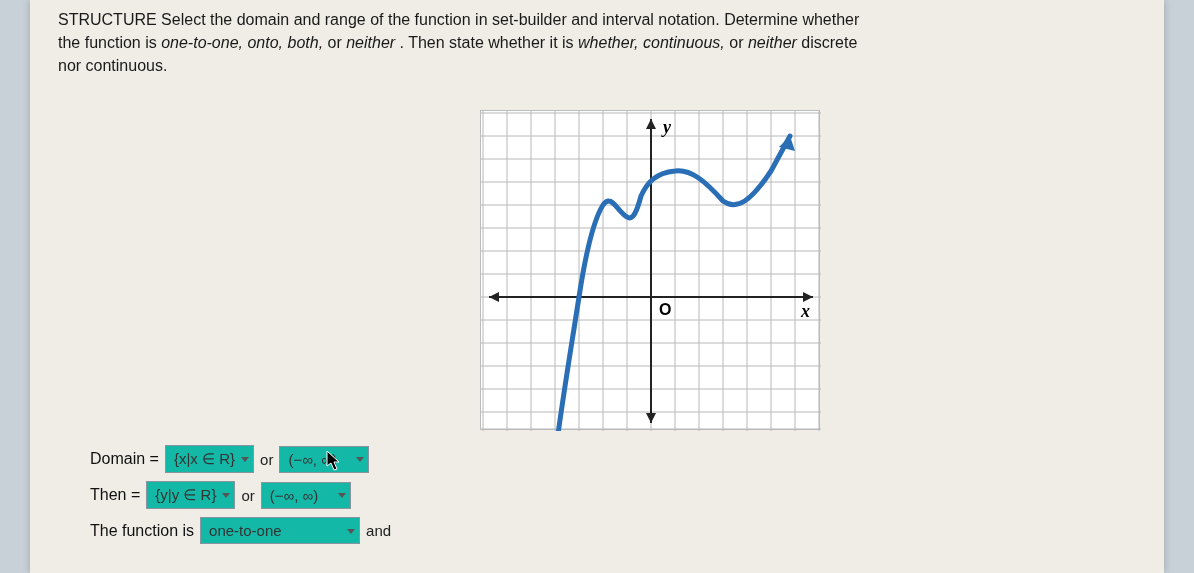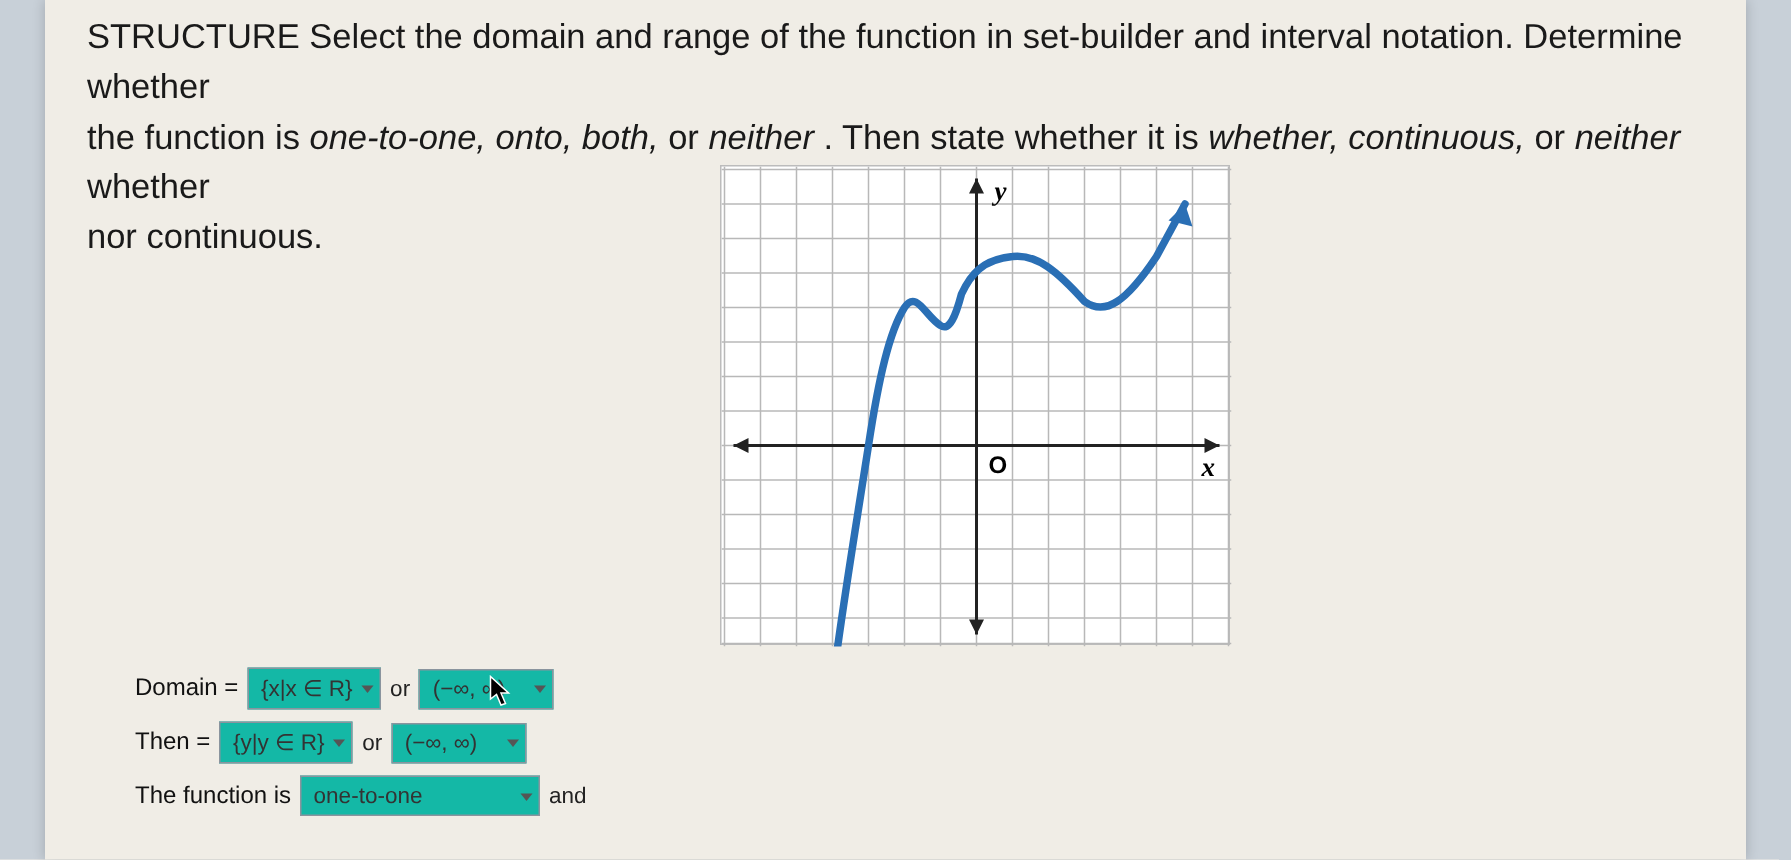--- a/index.html
+++ b/index.html
@@ -13,21 +13,21 @@
   }
   .page {
     background: #f0ede6;
     margin: 0 30px;
     height: 100%;
     padding: 8px 28px 0 28px;
     position: relative;
     box-shadow: 0 0 8px rgba(0,0,0,0.2);
   }
   .question-text {
-    font-size: 23px;
+    font-size: 16px;
     line-height: 1.45;
     color: #1a1a1a;
     max-width: 1080px;
   }
   .italic { font-style: italic; }
   .chart-area {
     position: absolute;
     left: 450px;
     top: 110px;
     width: 340px;
@@ -88,21 +88,21 @@
   <div class="question-text">
     <span>STRUCTURE Select the domain and range of the function in set-builder and interval notation. Determine whether</span><br>
     <span>the function is </span>
     <span class="italic">one-to-one, onto, both,</span>
     <span> or </span>
     <span class="italic">neither</span>
     <span>. Then state whether it is </span>
     <span class="italic">whether, continuous,</span>
     <span> or </span>
     <span class="italic">neither</span>
-    <span> whether</span><br>
+    <span> discrete</span><br>
     <span>nor continuous.</span>
   </div>
 
   <div class="chart-area">
     <svg width="340" height="320" viewBox="0 0 340 320">
 
       <g class="grid">
 
         <line x1="2" y1="0" x2="2" y2="320"></line>
           <line x1="26" y1="0" x2="26" y2="320"></line>

